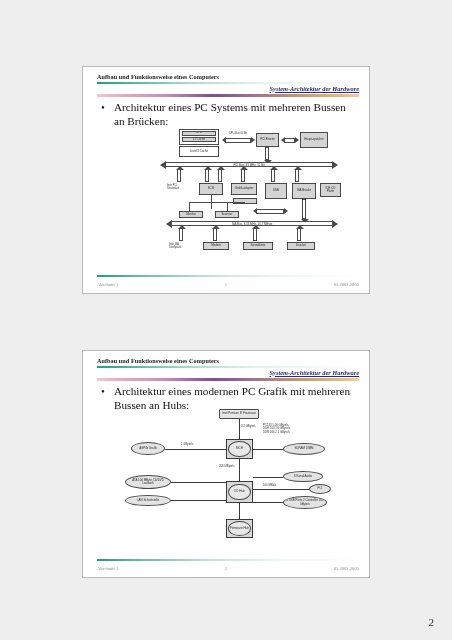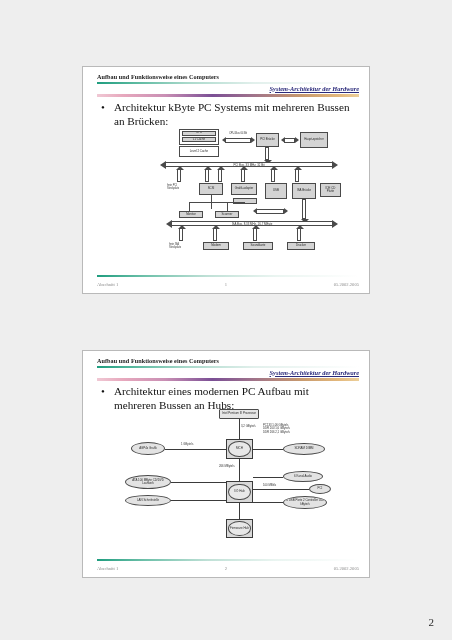--- a/index.html
+++ b/index.html
@@ -207,21 +207,21 @@
 
   <div class="slide" id="slide-1">
     <div class="slide-inner">
       <div class="slide-title">Aufbau und Funktionsweise eines Computers</div>
       <div class="bar-top"></div>
       <div class="subtitle">System-Architektur der Hardware</div>
       <div class="bar-bottom"></div>
 
       <div class="bullet">
         <span class="dot">•</span>
-        <span class="btxt">Architektur kByte PC Systems mit mehreren Bussen an Brücken:</span>
+        <span class="btxt">Architektur eines PC Systems mit mehreren Bussen an Brücken:</span>
       </div>
 
       <div class="diagram" id="diagram-1">
 
         <div class="box white" style="left:24px;top:0px;width:40px;height:16px;"></div>
         <div class="box" style="left:27px;top:1.5px;width:34px;height:5px;">CPU</div>
         <div class="box" style="left:27px;top:8px;width:34px;height:5px;">L1 Cache</div>
         <div class="box white" style="left:24px;top:17px;width:40px;height:11px;">Level 2 Cache</div>
 
         <div class="darrow" style="left:70px;top:9px;width:26px;"></div>
@@ -288,21 +288,21 @@
 
   <div class="slide" id="slide-2">
     <div class="slide-inner">
       <div class="slide-title">Aufbau und Funktionsweise eines Computers</div>
       <div class="bar-top"></div>
       <div class="subtitle">System-Architektur der Hardware</div>
       <div class="bar-bottom"></div>
 
       <div class="bullet">
         <span class="dot">•</span>
-        <span class="btxt">Architektur eines modernen PC Aufbau mit mehreren Bussen an Hubs:</span>
+        <span class="btxt">Architektur eines modernen PC Grafik mit mehreren Bussen an Hubs:</span>
       </div>
 
       <div class="diagram" id="diagram-2">
 
         <div class="box light" style="left:96px;top:0px;width:40px;height:10px;border-radius:1px;">Intel Pentium III Prozessor</div>
         <div class="ln v" style="left:116px;top:10px;height:20px;"></div>
         <div class="t" style="left:118px;top:16px;">3,2 GByte/s</div>
 
         <div class="hubbox" style="left:103px;top:30px;width:27px;height:20px;">
           <div class="circ">MCH</div>

